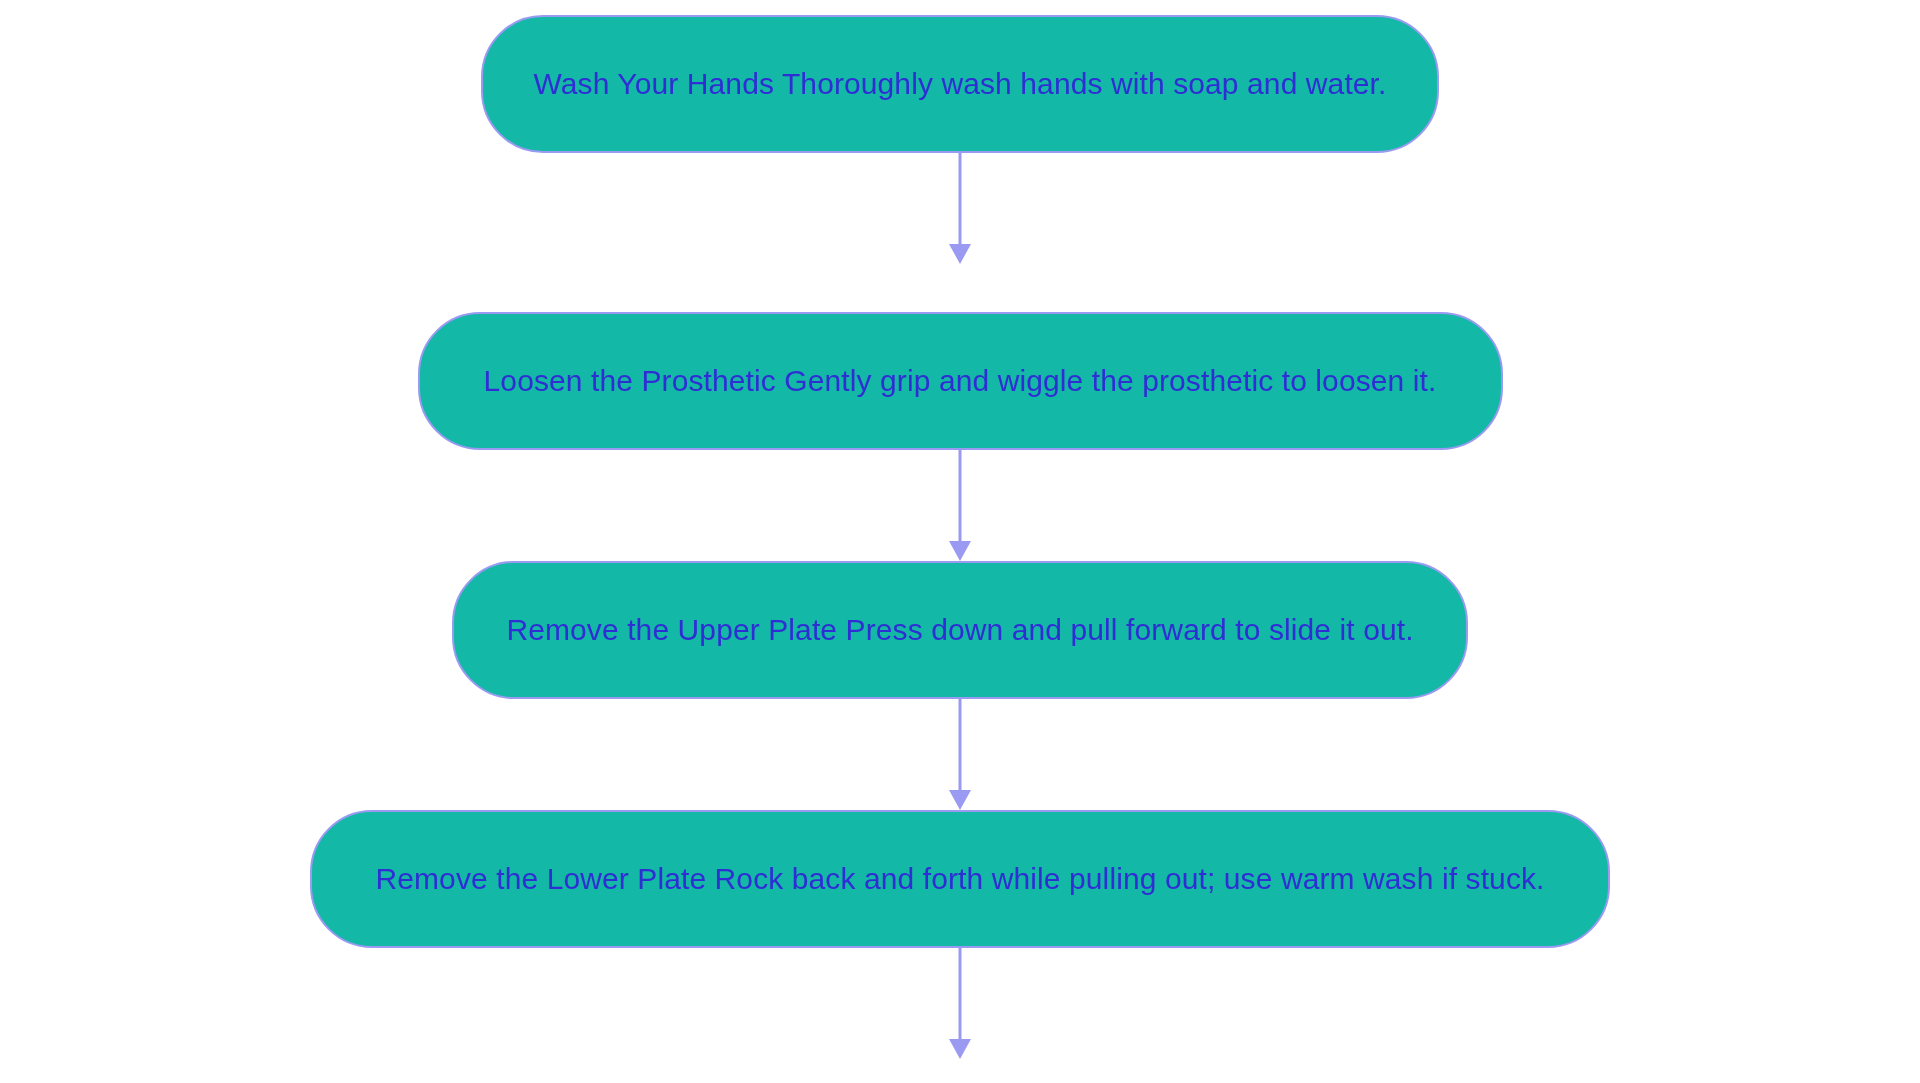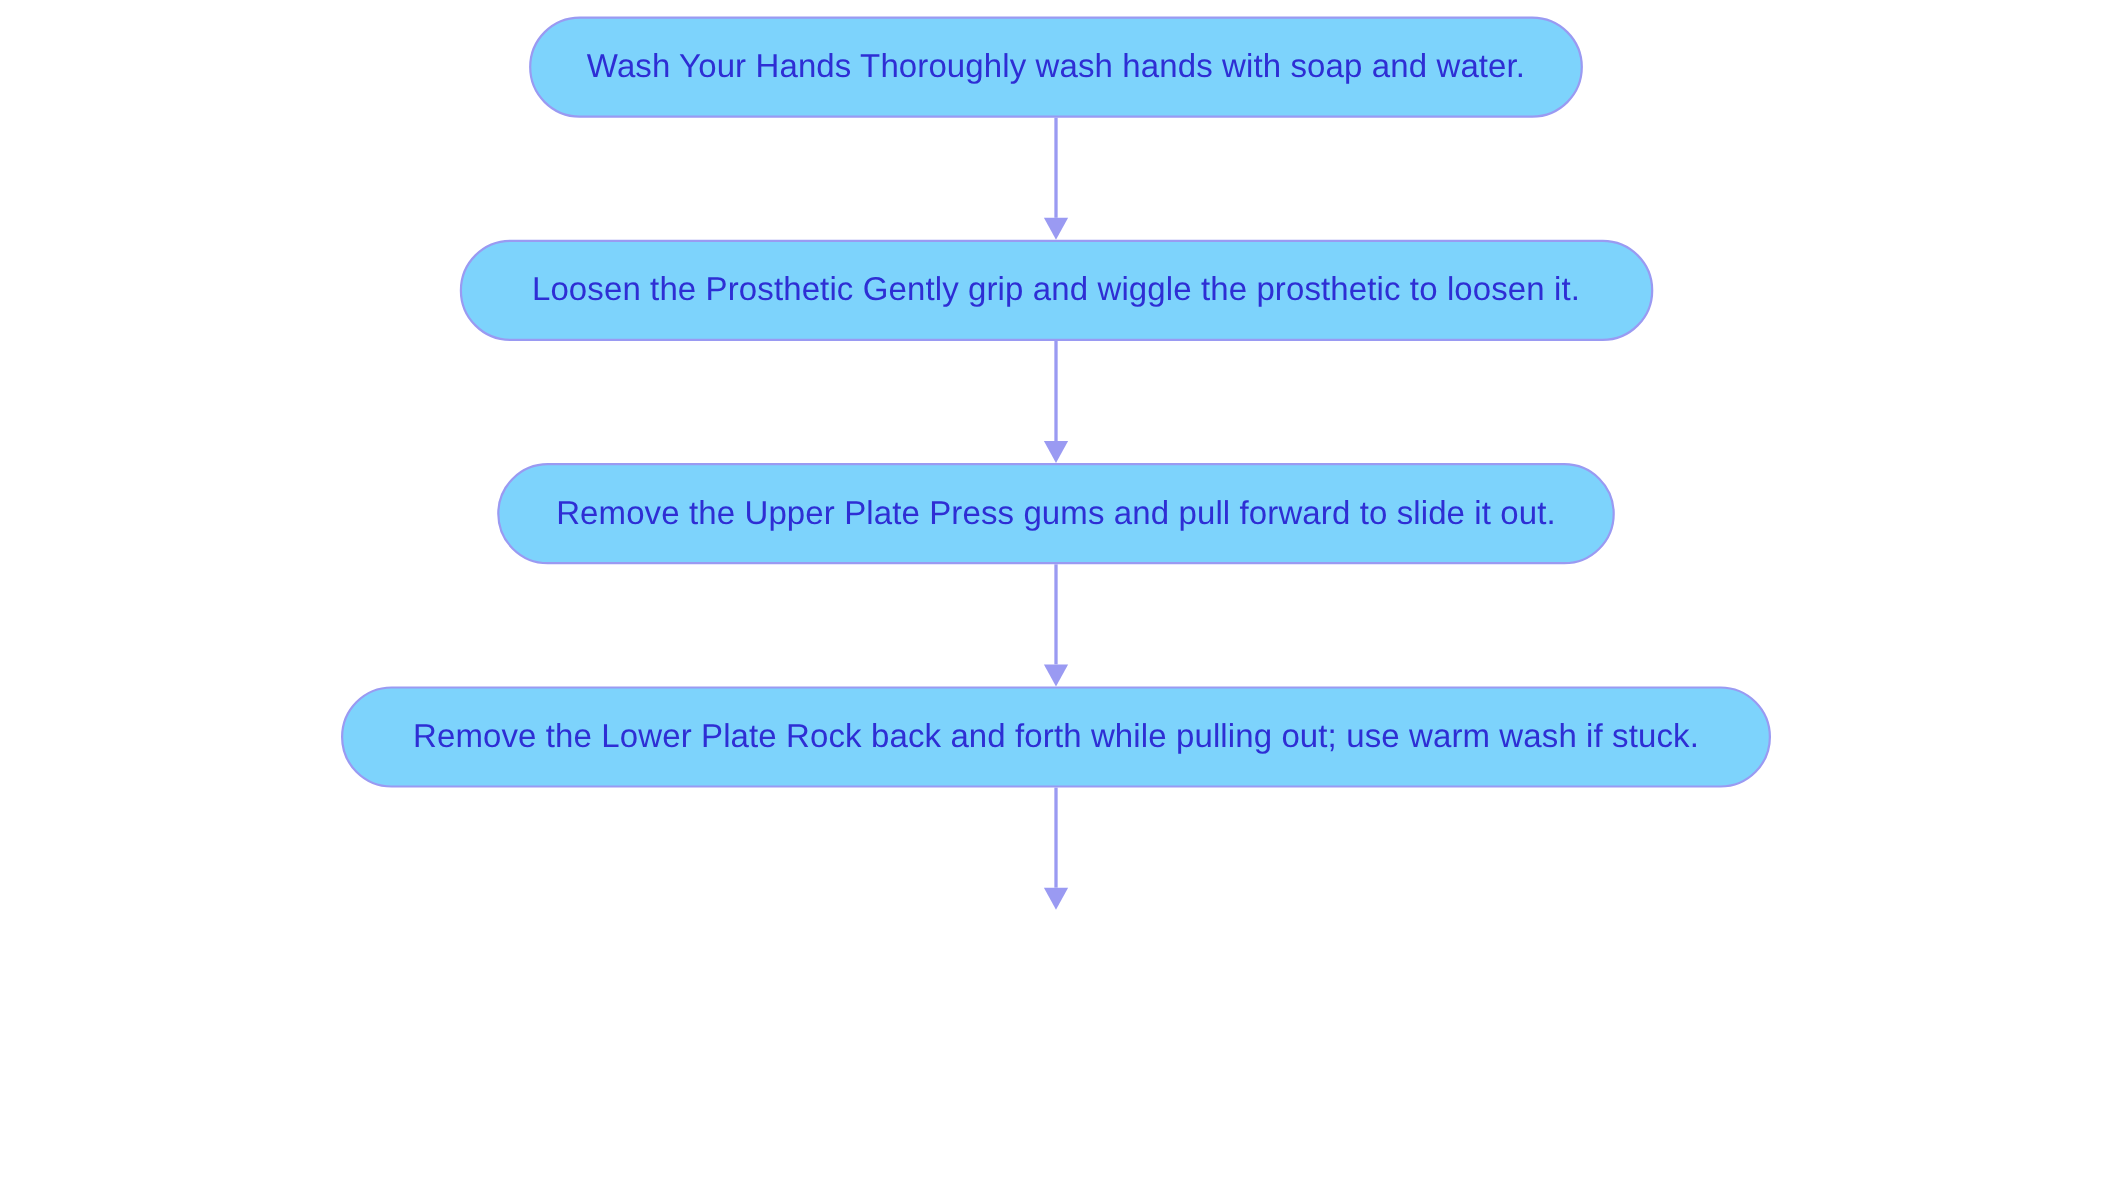--- a/index.html
+++ b/index.html
@@ -27,23 +27,23 @@
     top: 0;
     width: 1920px;
     height: 1083px;
     display: flex;
     flex-direction: column;
     align-items: center;
   }
 
   .node {
     box-sizing: border-box;
-    height: 92px;
+    height: 138px;
     border-radius: 62px;
-    background: #7dd3fc;
+    background: #14b8a6;
     border: 2px solid #9a9af2;
     display: flex;
     align-items: center;
     justify-content: center;
     padding: 12px 56px;
     flex: 0 0 auto;
   }
 
   .node-label {
     font-size: 30px;
@@ -77,21 +77,21 @@
     bottom: 0;
     width: 0;
     height: 0;
     border-left: 11px solid transparent;
     border-right: 11px solid transparent;
     border-top: 20px solid #9a9af2;
   }
 
   
   .node-0 { width: 958px; margin-top: 15px; }
-  .node-1 { width: 1085px; }
+  .node-1 { width: 1085px; margin-top: 48px; }
   .node-2 { width: 1016px; }
   .node-3 { width: 1300px; }
   .node-4 { width: 1176px; }
 </style>
 </head>
 <body>
 
 <div id="flowchart">
   <div class="flow-column">
 
@@ -107,21 +107,21 @@
     <div class="node node-1">
       <span class="node-label">Loosen the Prosthetic Gently grip and wiggle the prosthetic to loosen it.</span>
     </div>
 
     <div class="connector">
       <div class="shaft"></div>
       <div class="head"></div>
     </div>
 
     <div class="node node-2">
-      <span class="node-label">Remove the Upper Plate Press gums and pull forward to slide it out.</span>
+      <span class="node-label">Remove the Upper Plate Press down and pull forward to slide it out.</span>
     </div>
 
     <div class="connector">
       <div class="shaft"></div>
       <div class="head"></div>
     </div>
 
     <div class="node node-3">
       <span class="node-label">Remove the Lower Plate Rock back and forth while pulling out; use warm wash if stuck.</span>
     </div>

